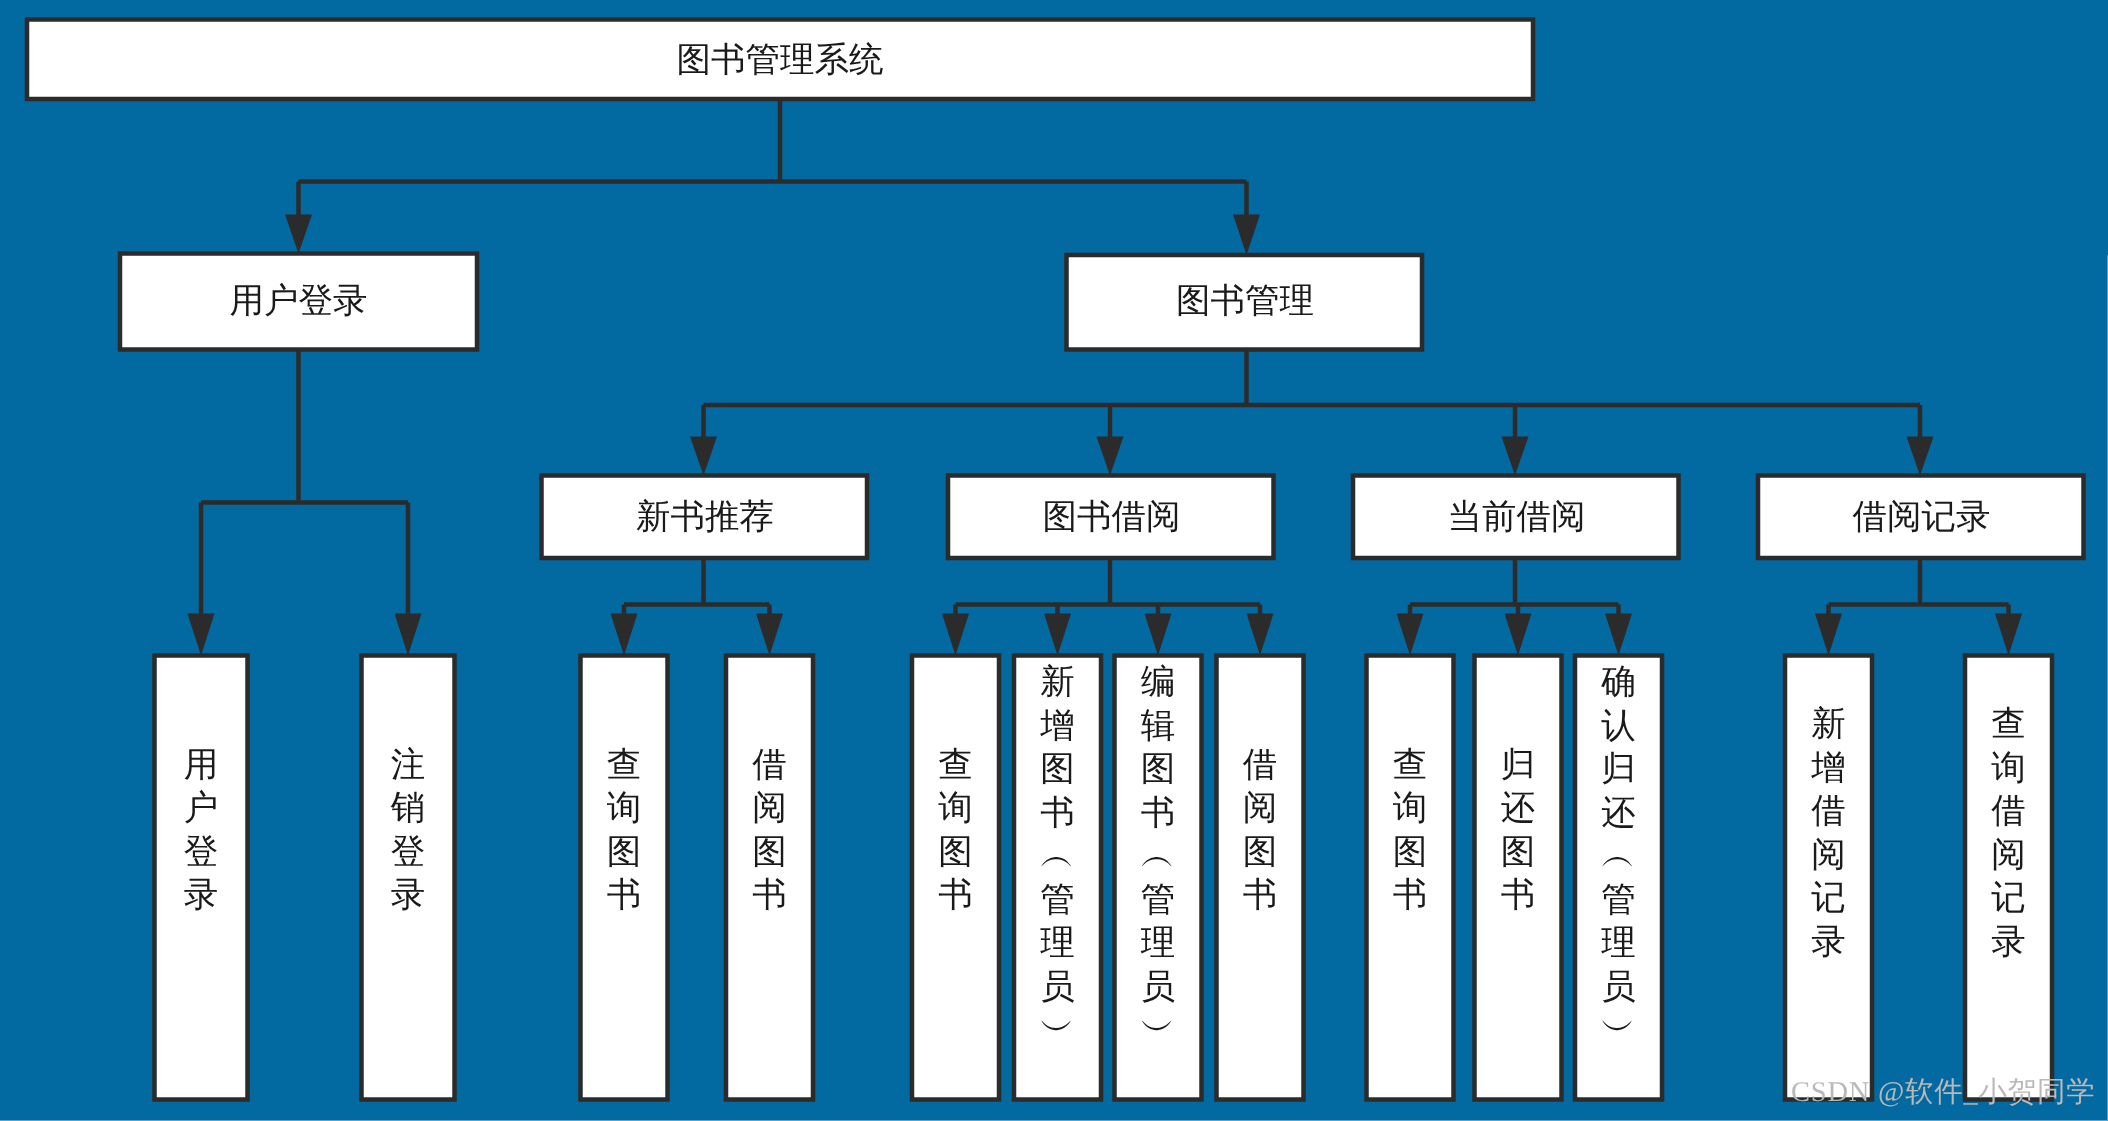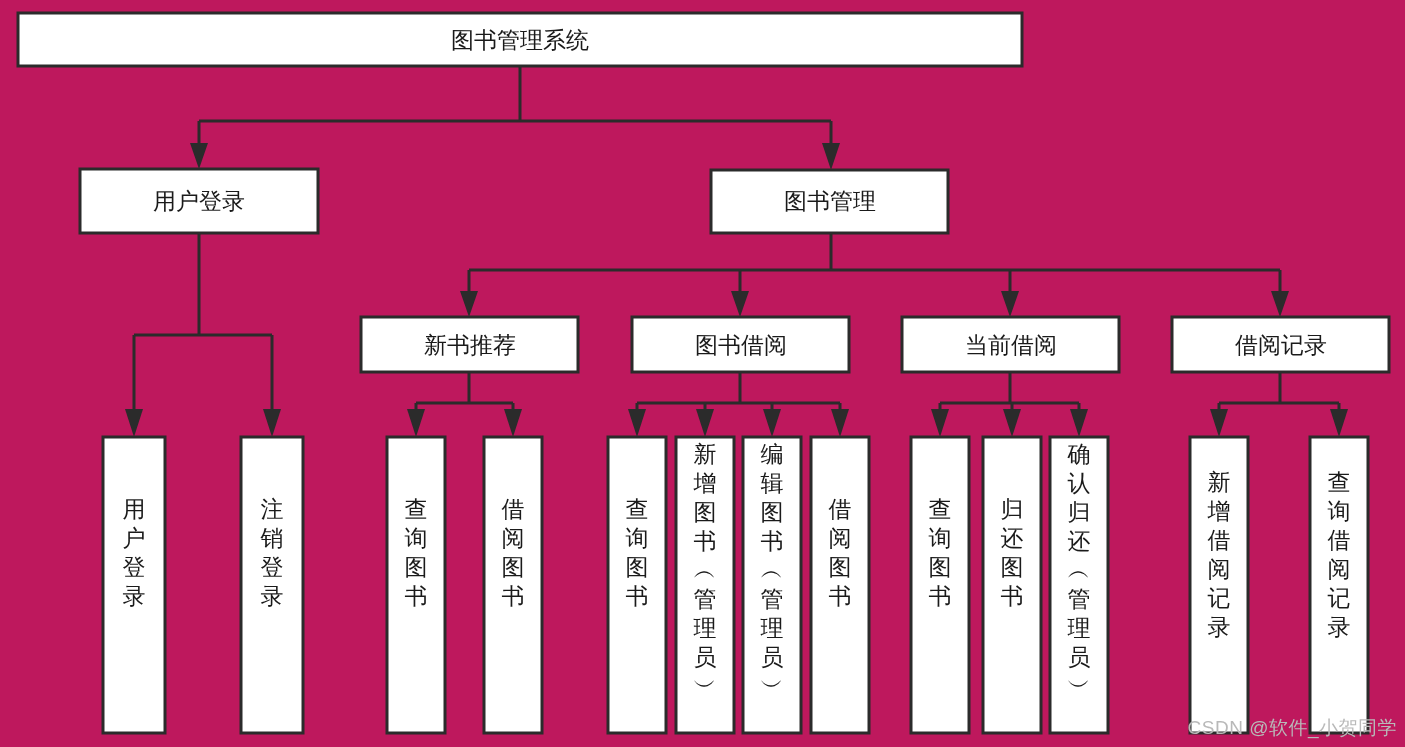--- a/index.html
+++ b/index.html
@@ -10,21 +10,21 @@
   body {
     width: 1405px;
     height: 747px;
     font-family: "DejaVu Sans", "Liberation Sans", sans-serif;
     overflow: hidden;
   }
   #diagram-root {
     position: relative;
     width: 1405px;
     height: 747px;
-    background: #be185d;
+    background: #0369a1;
   }
   svg#tree-svg {
     position: absolute;
     top: 0;
     left: 0;
     width: 1405px;
     height: 747px;
   }
   .node-box {
     fill: #ffffff;
@@ -51,21 +51,21 @@
   .node-label-v {
     font-family: "DejaVu Sans", "Liberation Sans", sans-serif;
     font-size: 23px;
     fill: #1a1a1a;
     text-anchor: middle;
   }
   .watermark {
     position: absolute;
     right: 8px;
     bottom: 6px;
-    font-family: Liberation Sans, sans-serif;
+    font-family: Liberation Serif, serif;
     font-size: 19px;
     color: #b9b9b9;
     letter-spacing: 0.5px;
     white-space: nowrap;
     pointer-events: none;
     text-align: center;
   }
 </style>
 </head>
 <body>

